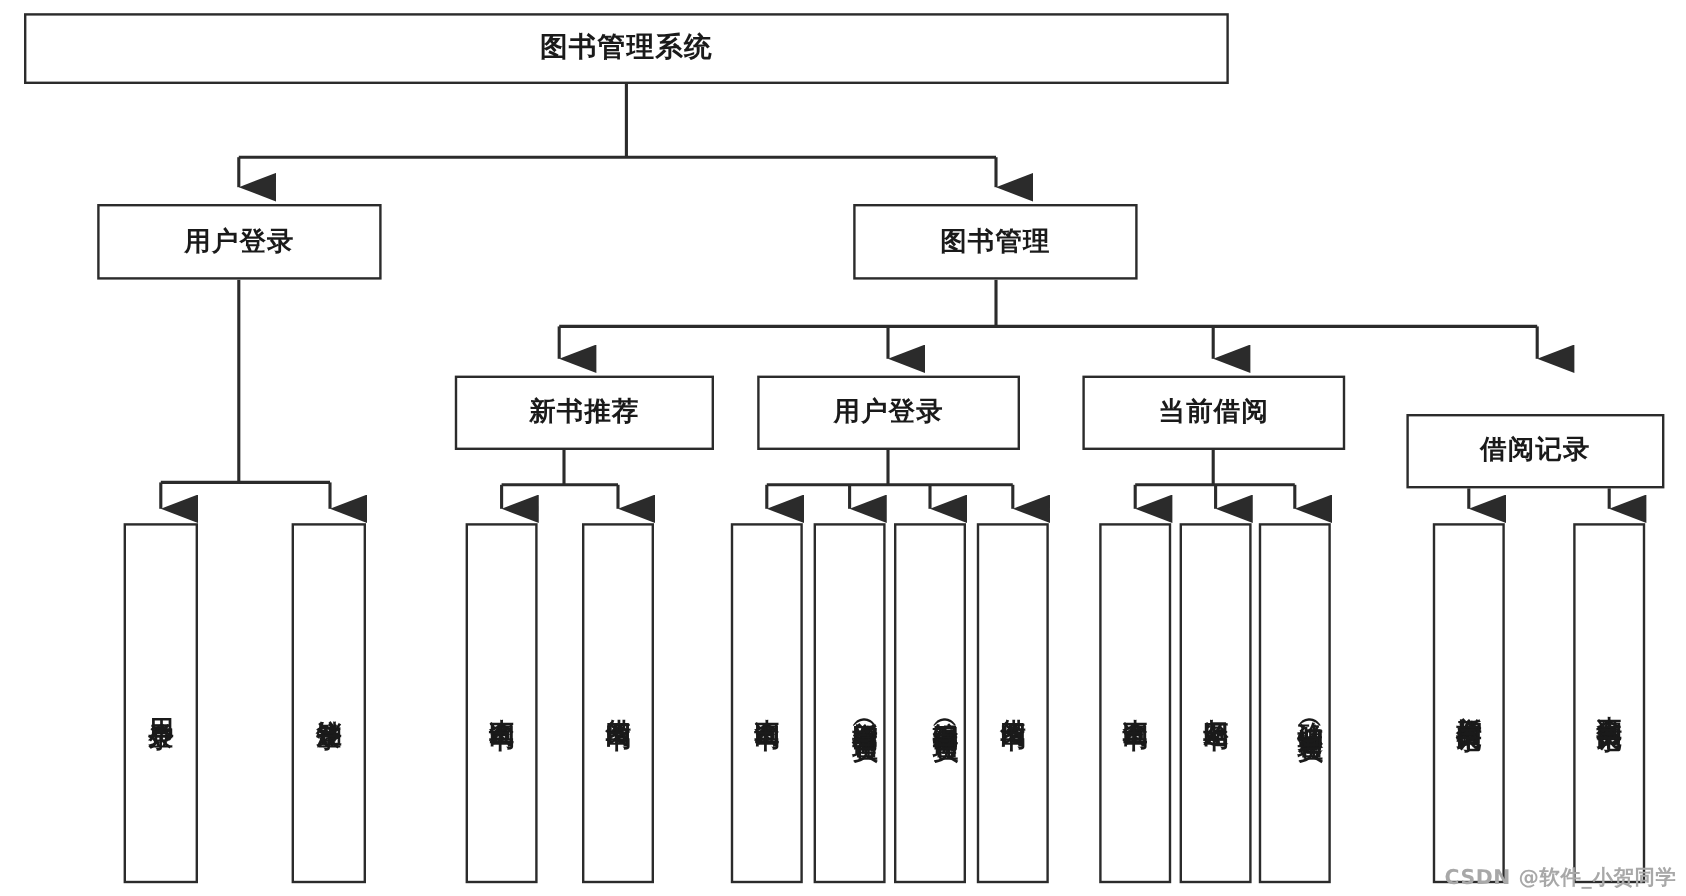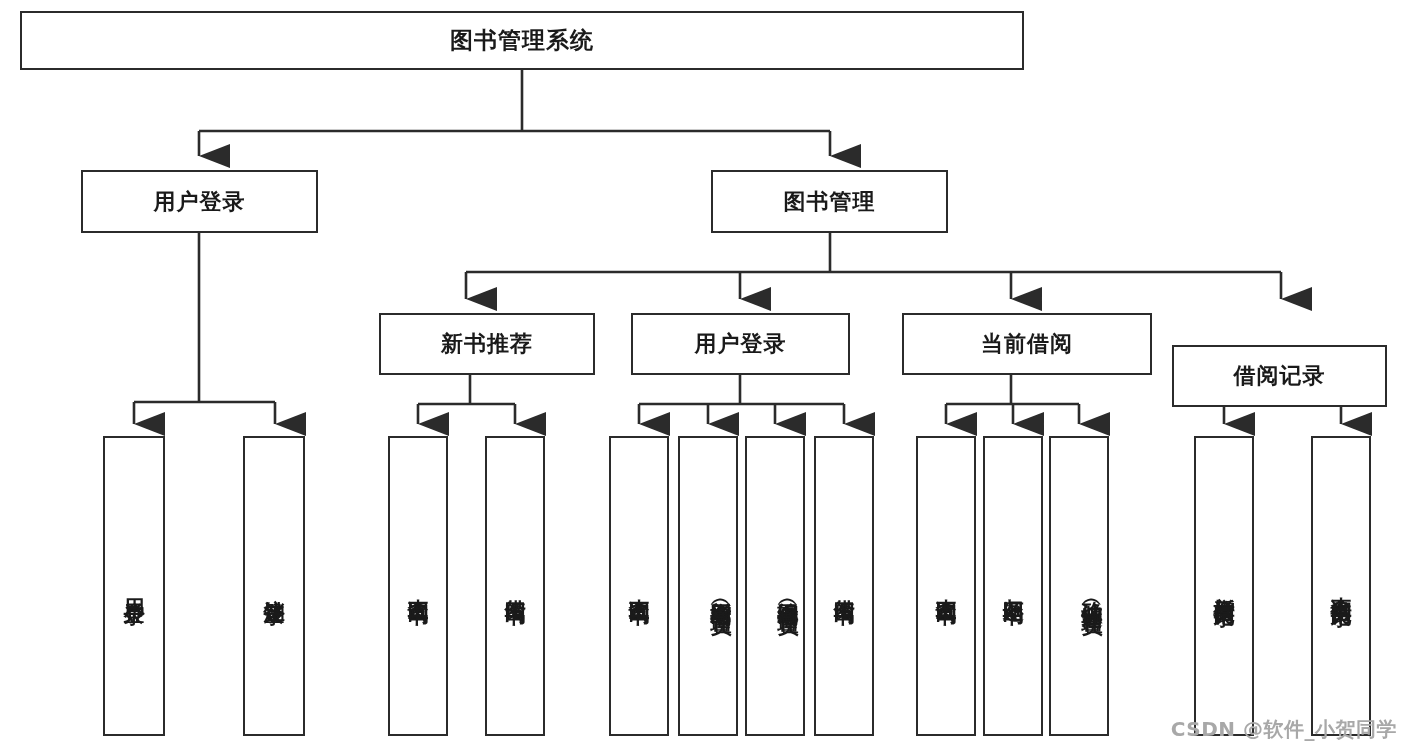--- a/index.html
+++ b/index.html
@@ -38,21 +38,21 @@
   }
   .node.v.mid{align-items:center;padding-top:0;}
 
   
   #wires{position:absolute;left:0;top:0;width:1405px;height:747px;pointer-events:none;}
 
   
   #watermark{
     position:absolute;
     right:8px;bottom:4px;
-    font-size:20px;
+    font-size:17px;
     color:#a8a8a8;
     white-space:nowrap;
     letter-spacing:0.5px;
   }
 </style>
 </head>
 <body>
 
 <div id="stage">
 
@@ -119,21 +119,21 @@
   </div>
 
   <div class="node h" style="left:362px;top:313px;width:216px;height:62px;margin-left:17px;">
     <span>新书推荐</span>
   </div>
 
   <div class="node h" style="left:631px;top:313px;width:219px;height:62px;">
     <span>用户登录</span>
   </div>
 
-  <div class="node h" style="left:902px;top:313px;width:250px;height:62px;">
+  <div class="node h" style="left:902px;top:313px;width:219px;height:62px;">
     <span>当前借阅</span>
   </div>
 
   <div class="node h" style="left:1172px;top:313px;width:215px;height:62px;margin-top:32px;">
     <span>借阅记录</span>
   </div>
 
   <div class="node v mid" style="left:103px;top:436px;width:62px;height:300px;">
     <span>用户登录</span>
   </div>

